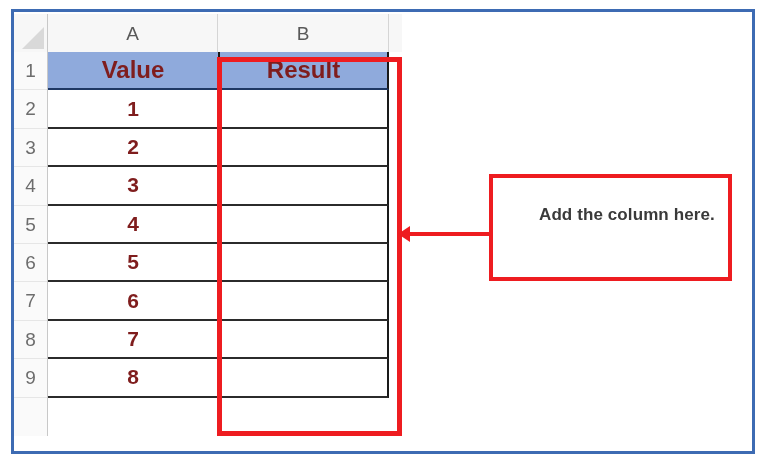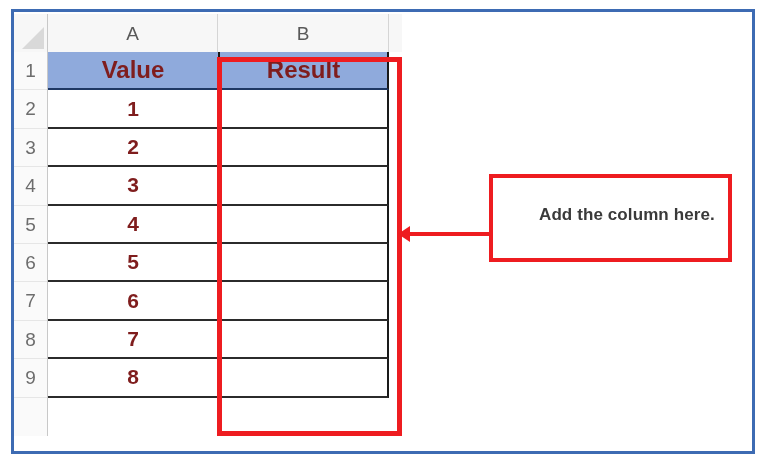--- a/index.html
+++ b/index.html
@@ -155,21 +155,21 @@
     box-sizing: border-box;
     pointer-events: none;
   }
 
   
   #annotation-box {
     position: absolute;
     left: 489px;
     top: 174px;
     width: 243px;
-    height: 88px;
+    height: 107px;
     border: 4px solid #ee1c20;
     background: #ffffff;
     box-sizing: border-box;
   }
   #annotation-text {
     position: absolute;
     left: 46px;
     top: 24px;
     width: 185px;
     font-size: 17px;

